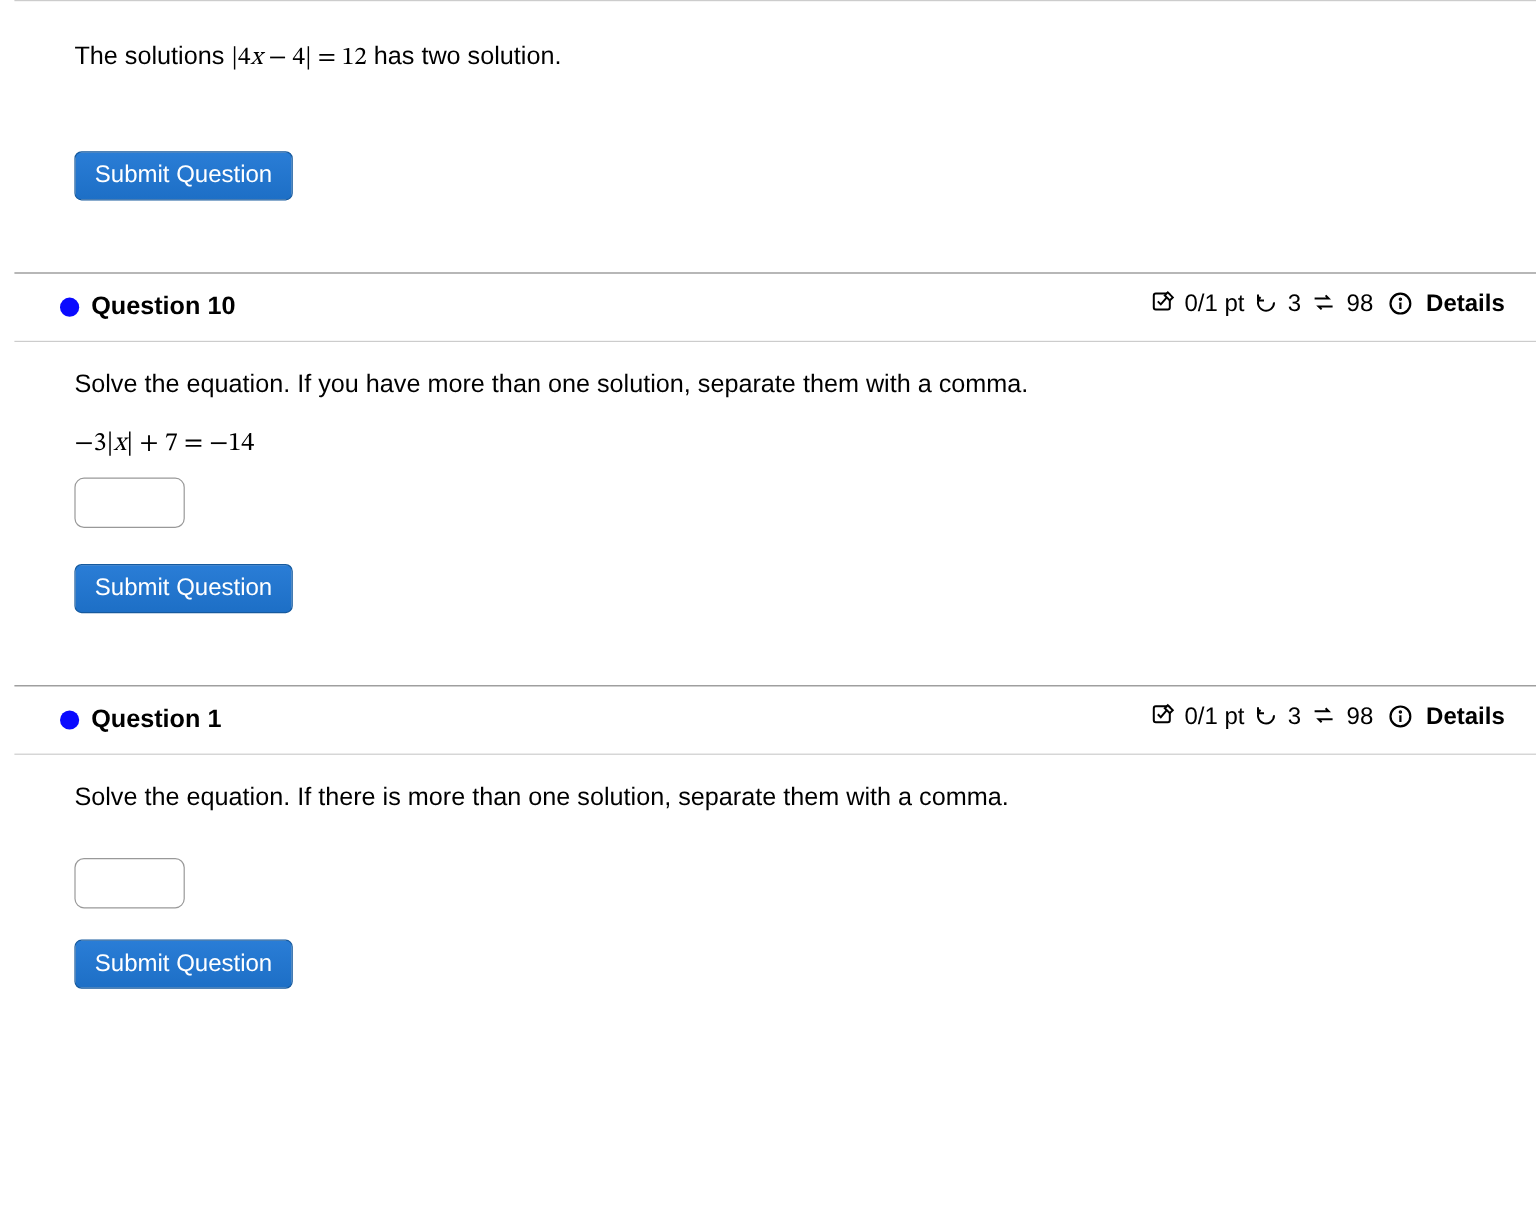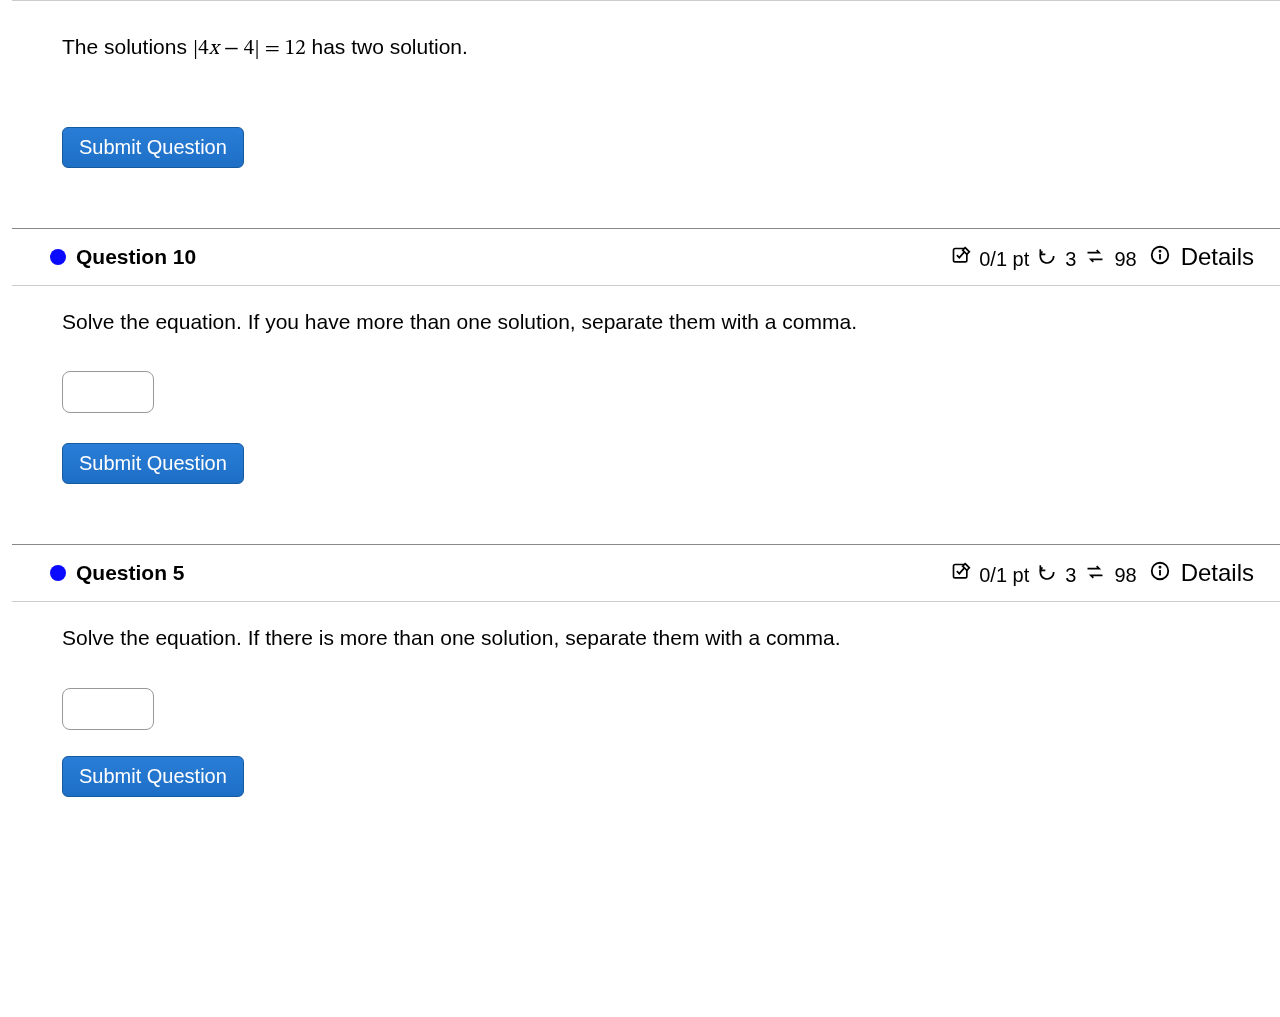--- a/index.html
+++ b/index.html
@@ -81,32 +81,33 @@
     }
     .dot {
       width: 16px;
       height: 16px;
       border-radius: 50%;
       background: #0a0aff;
       display: inline-block;
     }
     .q-header-right {
       display: flex;
-      align-items: flex-end;
+      align-items: flex-start;
       gap: 8px;
       font-size: 20px;
     }
     .icon-svg {
       display: inline-block;
       vertical-align: middle;
     }
     .details-link {
-      font-size: 24px;
+      font-size: 20px;
       cursor: pointer;
       margin-left: 2px;
+      font-weight: bold;
     }
     .period { margin-left: 6px; }
     .eq-line {
       font-family: "Cambria Math", "STIX Two Math", "Latin Modern Math", Georgia, serif;
       font-size: 22px;
       margin-top: 20px;
     }
   </style>
 </head>
 <body>
@@ -156,28 +157,29 @@
           <circle cx="12" cy="8" r="0.6" fill="#000"></circle>
           <path d="M12 11 v6"></path>
         </svg>
       </span>
       <span class="details-link">Details</span>
     </div>
   </div>
 
   <div class="q-body" style="border-top:none;">
     <p class="line" style="margin-bottom:20px;">Solve the equation. If you have more than one solution, separate them with a comma.</p>
+    <div class="eq-line">−3|<span class="mvar">x</span>| + 7 = −14</div>
     <div><input class="answer-small" type="text" style=""></div>
     <button class="submit-btn">Submit Question</button>
   </div>
 
   <div class="q-header">
     <div class="q-header-left">
       <span class="dot"></span>
-      <span>Question 5</span>
+      <span>Question 1</span>
     </div>
     <div class="q-header-right">
       <span class="icon-svg">
         <svg width="20" height="20" viewBox="0 0 24 24" fill="none" stroke="#000" stroke-width="2">
           <rect x="3" y="3" width="16" height="16" rx="2"></rect>
           <path d="M7 11 l3 3 l6 -7"></path>
           <path d="M17 2 l5 5 l-3 3 l-5 -5 z" fill="#fff"></path>
         </svg>
       </span>
       <span>0/1 pt</span>

